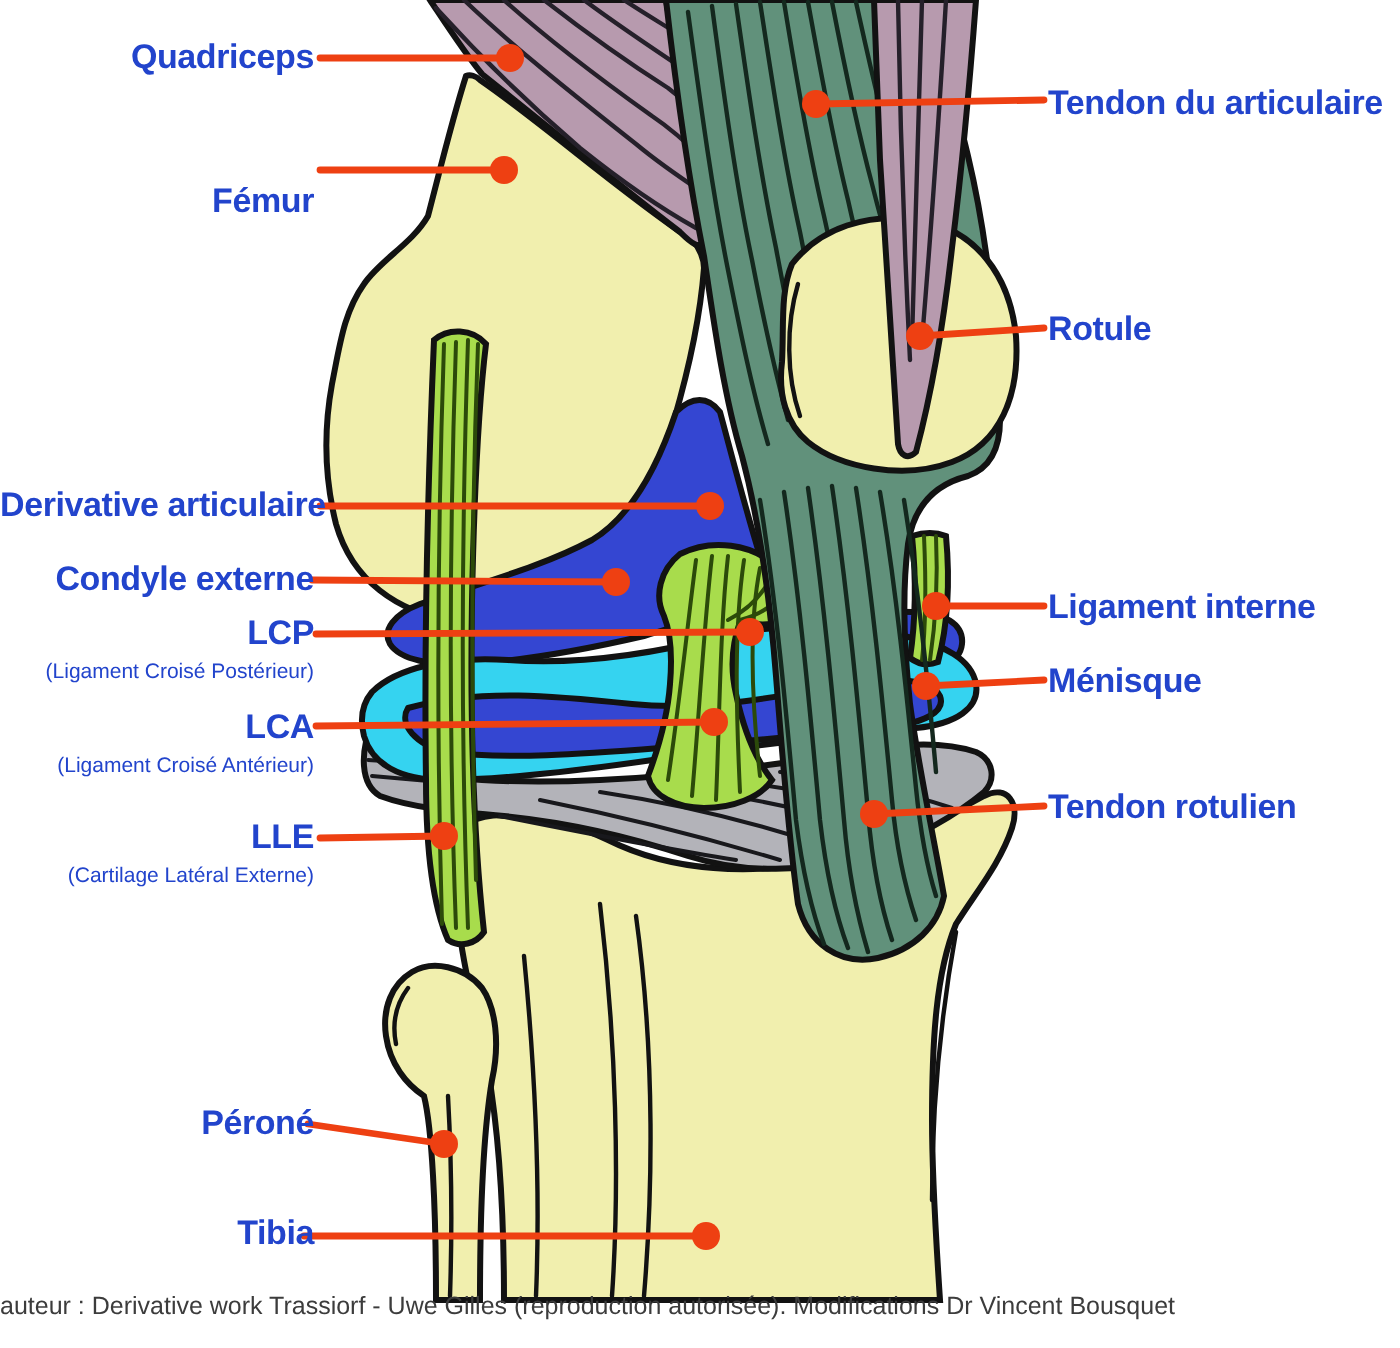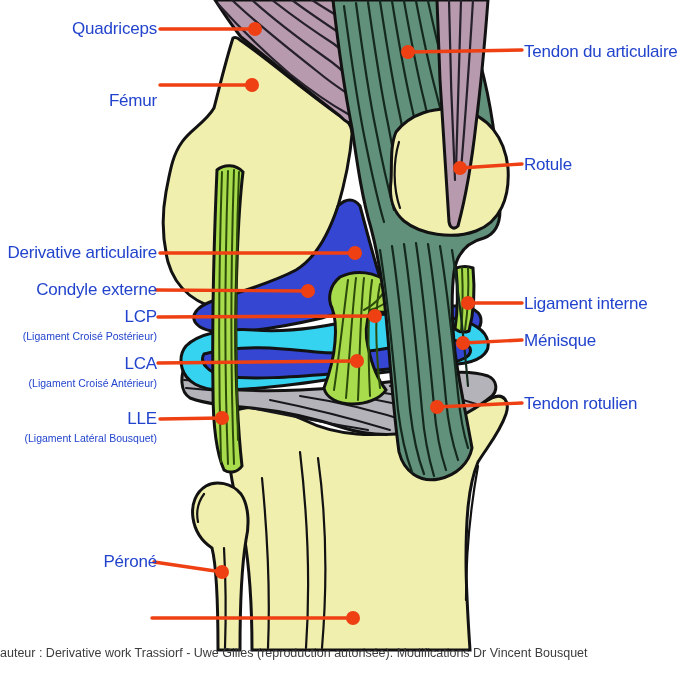--- a/index.html
+++ b/index.html
@@ -19,21 +19,21 @@
   .stripeT{fill:none;stroke:#14281e;stroke-width:2.2;stroke-linecap:round;}
   .stripeM{fill:none;stroke:#25202a;stroke-width:2.2;stroke-linecap:round;}
   .stripeL{fill:none;stroke:#2c4a0a;stroke-width:2;stroke-linecap:round;}
   .hatch  {fill:none;stroke:#18181c;stroke-width:2;stroke-linecap:round;}
   .contour{fill:none;stroke:#121212;stroke-width:2.2;stroke-linecap:round;}
 
   .leader {stroke:#ee4012;stroke-width:3.4;stroke-linecap:round;fill:none;}
   .dot    {fill:#ee4012;stroke:none;}
 
   
-  .lbl{position:absolute;color:#2244cc;font-weight:400;font-size:17px;line-height:20px;
+  .lbl{position:absolute;color:#2244cc;font-weight:700;font-size:17px;line-height:20px;
        letter-spacing:-0.2px;white-space:nowrap;}
   .sub{position:absolute;color:#2244cc;font-weight:400;font-size:10.5px;line-height:12px;
        white-space:nowrap;}
   .colL{left:0;width:157px;text-align:right;}
   .colR{left:524px;width:176px;text-align:left;}
   .caption{position:absolute;left:0;top:646px;width:700px;text-align:left;
            color:#3c3c3c;font-size:12.5px;line-height:15px;font-weight:400;}
 </style>
 </head>
 <body>
@@ -233,22 +233,23 @@
 
 <div class="lbl colL" style="top:19px">Quadriceps</div>
 <div class="lbl colL" style="top:91px">Fémur</div>
 <div class="lbl colL" style="top:243px">Derivative articulaire</div>
 <div class="lbl colL" style="top:280px">Condyle externe</div>
 <div class="lbl colL" style="top:307px">LCP</div>
 <div class="sub colL" style="top:330px">(Ligament Croisé Postérieur)</div>
 <div class="lbl colL" style="top:354px">LCA</div>
 <div class="sub colL" style="top:377px">(Ligament Croisé Antérieur)</div>
 <div class="lbl colL" style="top:409px">LLE</div>
-<div class="sub colL" style="top:432px">(Ligament Latéral Bousquet)</div>
+<div class="sub colL" style="top:432px">(Cartilage Latéral Externe)</div>
 <div class="lbl colL" style="top:552px">Péroné</div>
+<div class="lbl colL" style="top:607px">Tibia</div>
 
 <div class="lbl colR" style="top:42px">Tendon du articulaire</div>
 <div class="lbl colR" style="top:155px">Rotule</div>
 <div class="lbl colR" style="top:294px">Ligament interne</div>
 <div class="lbl colR" style="top:331px">Ménisque</div>
 <div class="lbl colR" style="top:394px">Tendon rotulien</div>
 
 <div class="caption">auteur : Derivative work Trassiorf - Uwe Gilles (reproduction autorisée). Modifications Dr Vincent Bousquet</div>
 
 </div>

